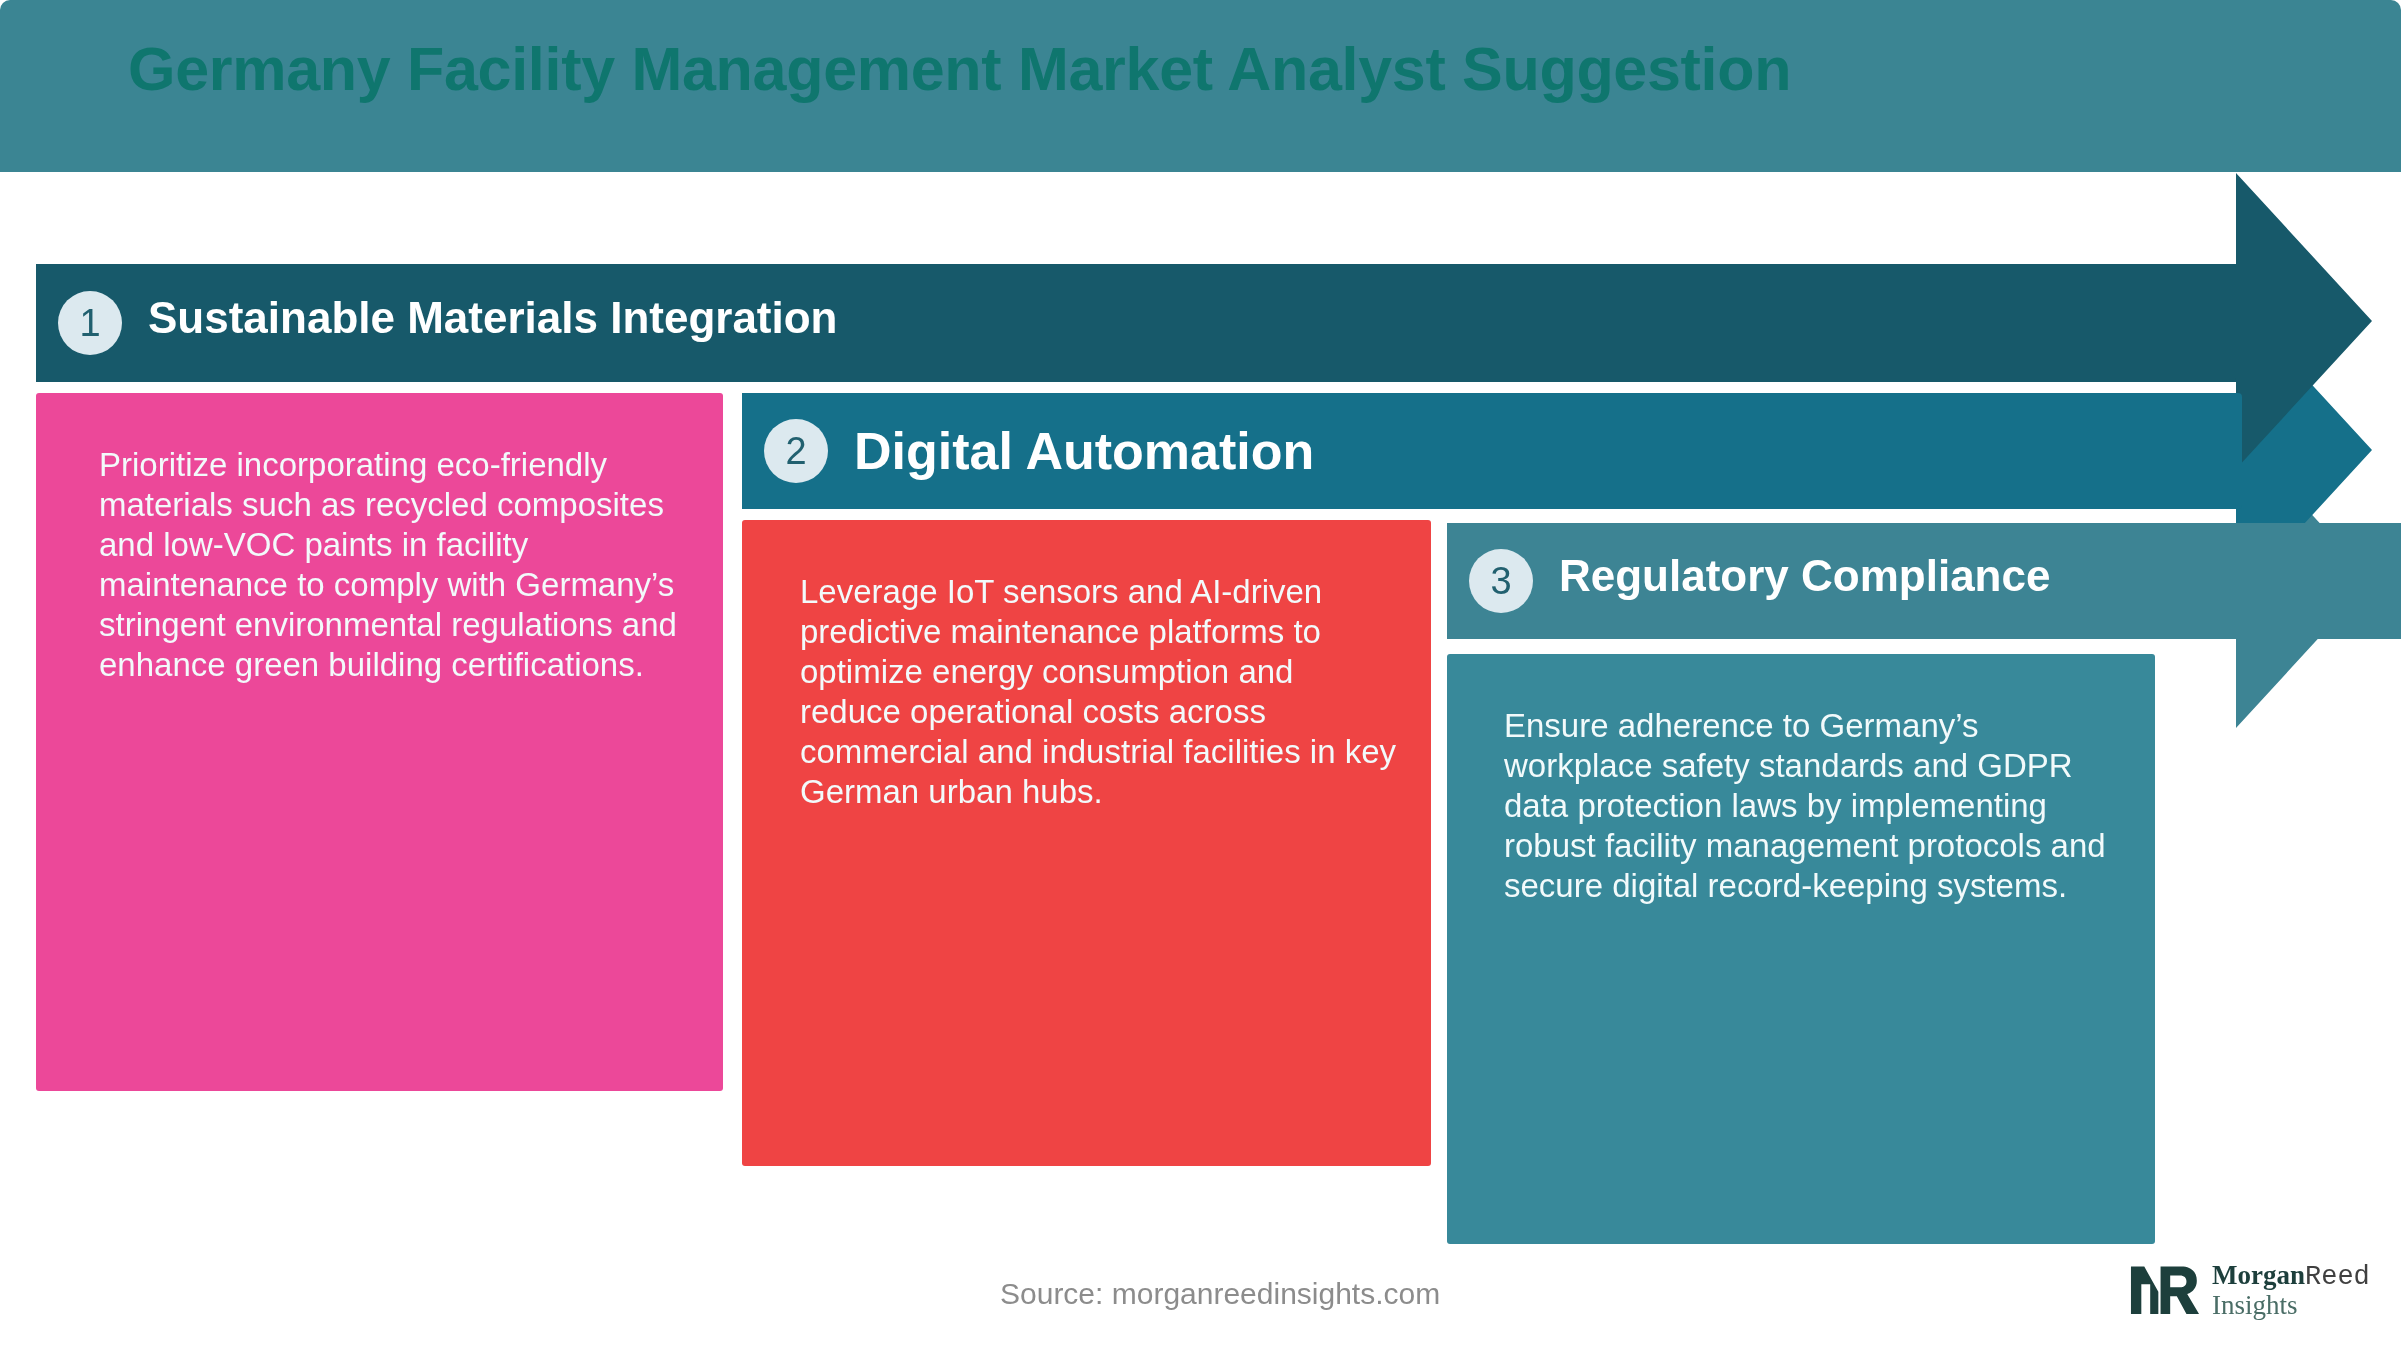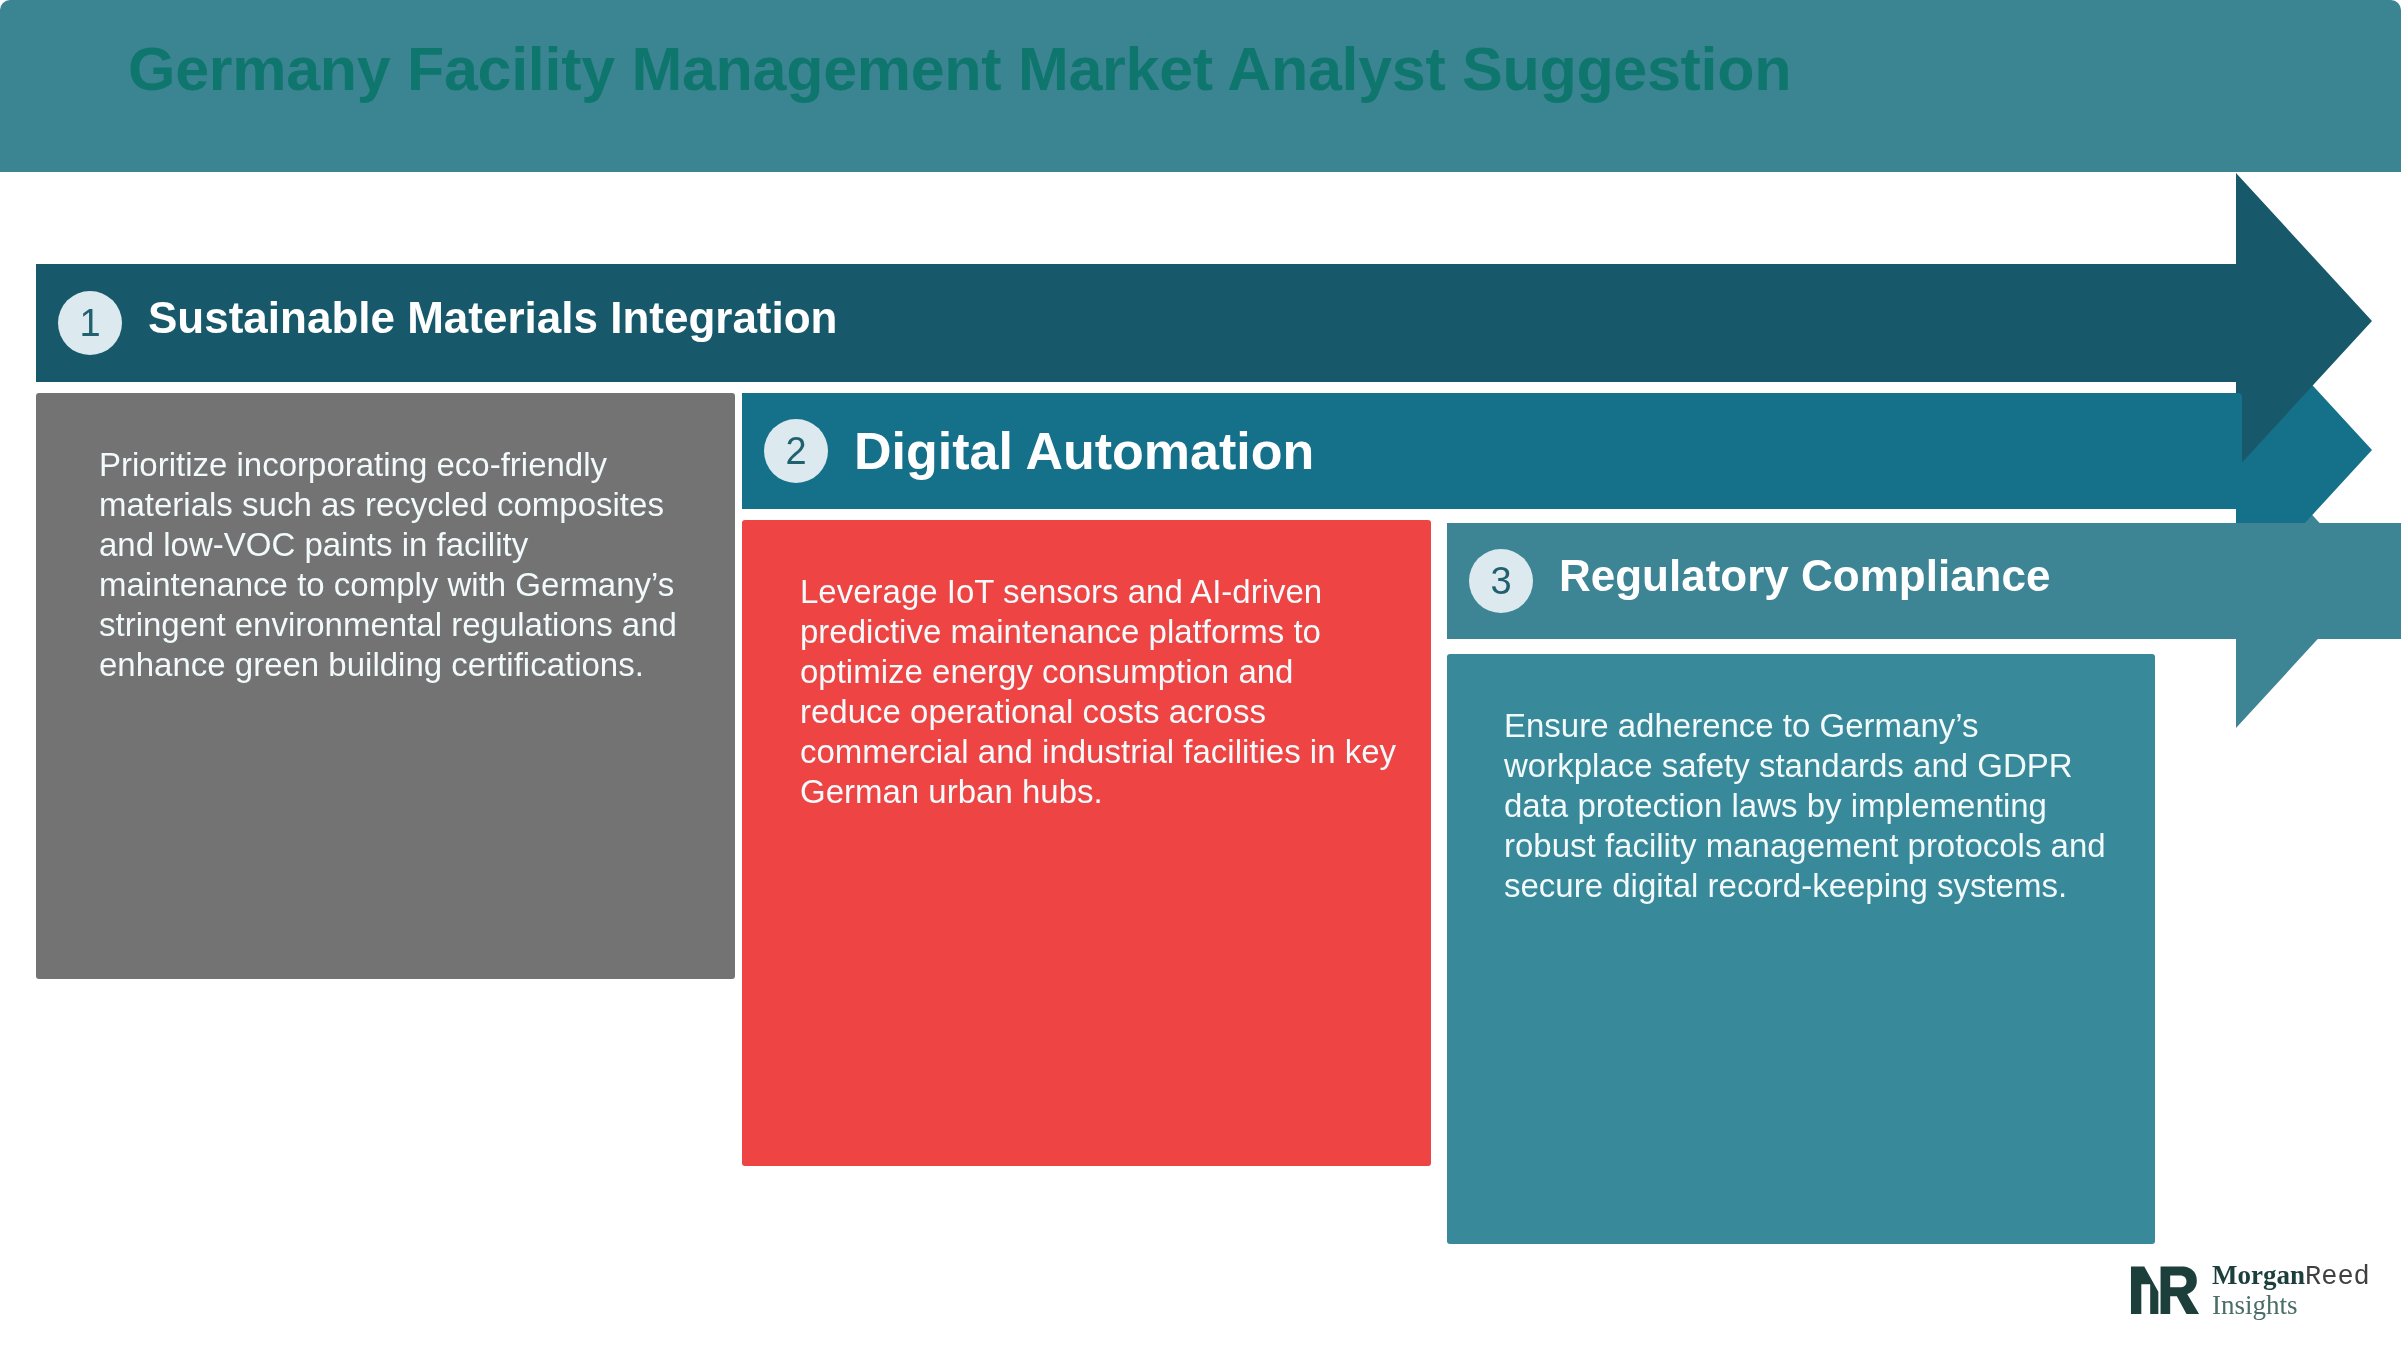--- a/index.html
+++ b/index.html
@@ -100,23 +100,22 @@
     border-radius: 3px;
   }
   .panel .panel-text {
     position: absolute;
     color: #f2fafb;
     font-size: 33px;
     line-height: 40px;
   }
 
   #panel1 {
-    left: 36px;  top: 393px;  width: 687px; height: 586px;
-    background: #737373;
-    padding-left: 12px;
+    left: 36px;  top: 393px;  width: 687px; height: 698px;
+    background: #ec4899;
   }
   #panel1 .panel-text { left: 63px; top: 52px; width: 585px; }
 
   #panel2 {
     left: 742px; top: 520px; width: 689px; height: 646px;
     background: #ef4444;
   }
   #panel2 .panel-text { left: 58px; top: 52px; width: 600px; }
 
   #panel3 {
@@ -193,20 +192,21 @@
   </div>
 
   <div class="panel" id="panel2">
     <div class="panel-text">Leverage IoT sensors and AI-driven predictive maintenance platforms to optimize energy consumption and reduce operational costs across commercial and industrial facilities in key German urban hubs.</div>
   </div>
 
   <div class="panel" id="panel3">
     <div class="panel-text">Ensure adherence to Germany’s workplace safety standards and GDPR data protection laws by implementing robust facility management protocols and secure digital record-keeping systems.</div>
   </div>
 
+  <div class="source-text">Source: morganreedinsights.com</div>
 
   <div class="logo">
     <svg class="logo-mark" viewBox="0 0 100 78">
       <path fill="#1d3f3c" d="M4,6 L22,6 L41,40 L41,70 L30,70 L30,30 L18,30 L18,70 L4,70 Z"></path>
       <path fill="#1d3f3c" d="M44,6 L72,6 C86,6 93,14 93,25 C93,34 88,40 80,43 L96,70 L79,70 L66,46 L57,46 L57,34 L70,34 C76,34 79,31 79,26 C79,21 76,18 70,18 L57,18 L57,70 L44,70 Z"></path>
     </svg>
     <div class="logo-words">
       <div class="logo-line1">
         <span class="logo-morgan">Morgan</span><span class="logo-reed">Reed</span>
       </div>

